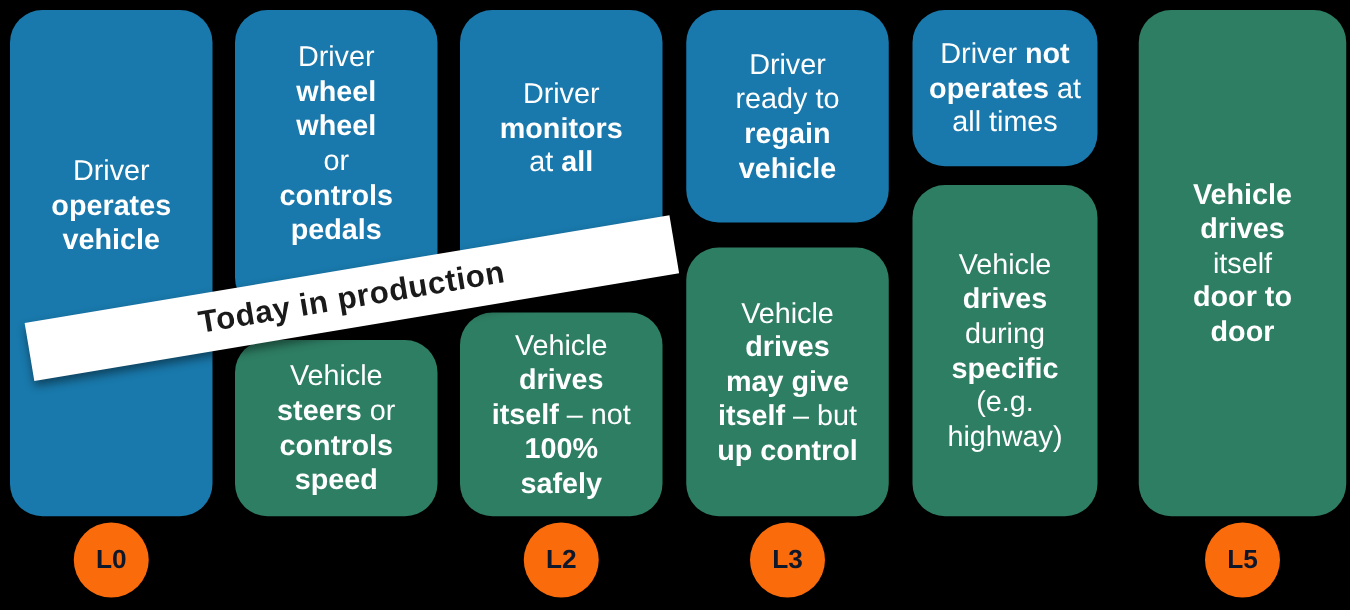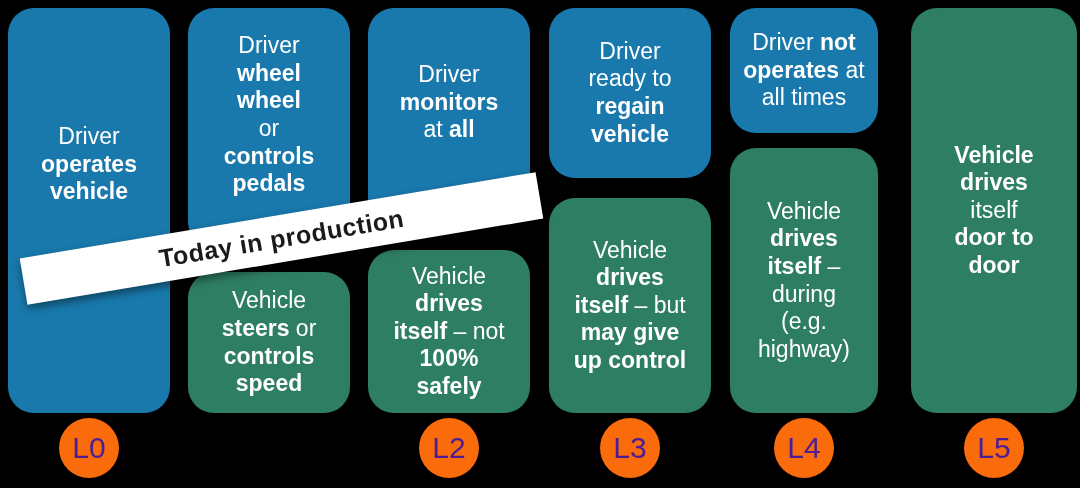--- a/index.html
+++ b/index.html
@@ -20,21 +20,21 @@
   .lv2 .driver{top:8px;height:217px;padding-bottom:28px;}
   .lv3 .driver{top:8px;height:170px;}
   .lv4 .driver{top:8px;height:125px;}
   .lv1 .vehicle{top:272px;height:141px;}
   .lv2 .vehicle{top:250px;height:163px;}
   .lv3 .vehicle{top:198px;height:215px;}
   .lv4 .vehicle{top:148px;height:265px;}
   .lv5 .vehicle{top:8px;height:405px;}
   .card .line{display:block;}
   .card b{font-weight:700;}
-  .badge{position:absolute;left:50%;top:418px;transform:translateX(-50%);width:60px;height:60px;border-radius:50%;background:var(--orange,#F96B0B);color:#4c1d95;font-weight:400;font-size:30px;display:flex;align-items:center;justify-content:center;}
+  .badge{position:absolute;left:50%;top:418px;transform:translateX(-50%);width:60px;height:60px;border-radius:50%;background:var(--orange,#F96B0B);color:#0f172a;font-weight:700;font-size:21px;display:flex;align-items:center;justify-content:center;}
   .banner{position:absolute;left:20px;top:215px;width:523px;height:47px;background:var(--banner-bg,#fff);transform:rotate(-9.5deg);display:flex;align-items:center;justify-content:center;z-index:10;box-shadow:0 4px 8px rgba(0,0,0,0.45);}
   .banner-label{font-size:25px;font-weight:700;color:var(--banner-text,#1a1a1a);letter-spacing:0.5px;}
 </style>
 </head>
 <body>
 
 <div class="stage" id="stage">
   <div class="banner">
     <span class="banner-label">Today in production</span>
   </div>
@@ -94,46 +94,45 @@
           <span class="line"><span>Driver</span></span>
           <span class="line"><span>ready to</span></span>
           <span class="line"><b>regain</b></span>
           <span class="line"><b>vehicle</b></span>
         </div>
       </div>
       <div class="card vehicle card-green">
         <div>
           <span class="line"><span>Vehicle</span></span>
           <span class="line"><b>drives</b></span>
+          <span class="line"><b>may give</b></span>
           <span class="line"><b>itself</b><span> – but</span></span>
-          <span class="line"><b>may give</b></span>
           <span class="line"><b>up control</b></span>
         </div>
       </div>
       <div class="badge">L3</div>
     </div>
     <div class="column lv4">
       <div class="card driver card-blue">
         <div>
           <span class="line"><span>Driver </span><b>not</b></span>
           <span class="line"><b>operates</b><span> at</span></span>
           <span class="line"><span>all times</span></span>
         </div>
       </div>
       <div class="card vehicle card-green">
         <div>
           <span class="line"><span>Vehicle</span></span>
           <span class="line"><b>drives</b></span>
-          <span class="line"><b>itself</b><span> –</span></span>
           <span class="line"><span>during</span></span>
+          <span class="line"><b>specific</b></span>
           <span class="line"><span>(e.g.</span></span>
           <span class="line"><span>highway)</span></span>
         </div>
       </div>
-      <div class="badge">L4</div>
     </div>
     <div class="column lv5">
       <div class="card vehicle card-green">
         <div>
           <span class="line"><b>Vehicle</b></span>
           <span class="line"><b>drives</b></span>
           <span class="line"><span>itself</span></span>
           <span class="line"><b>door to</b></span>
           <span class="line"><b>door</b></span>
         </div>

